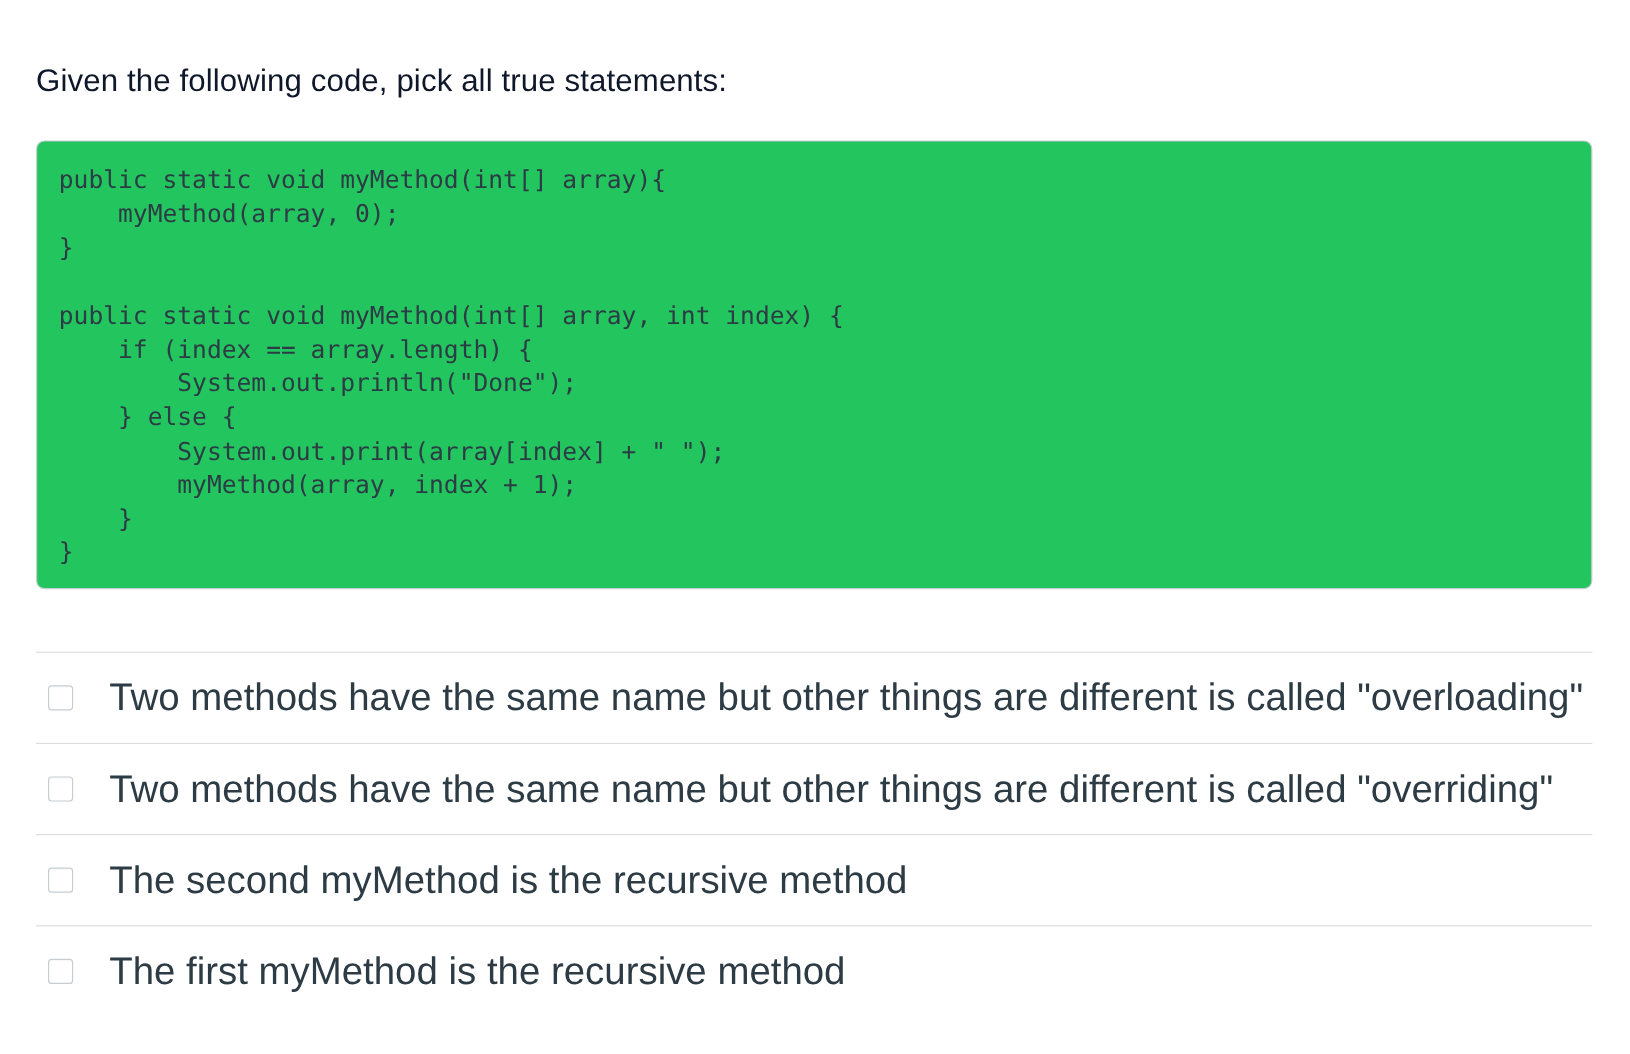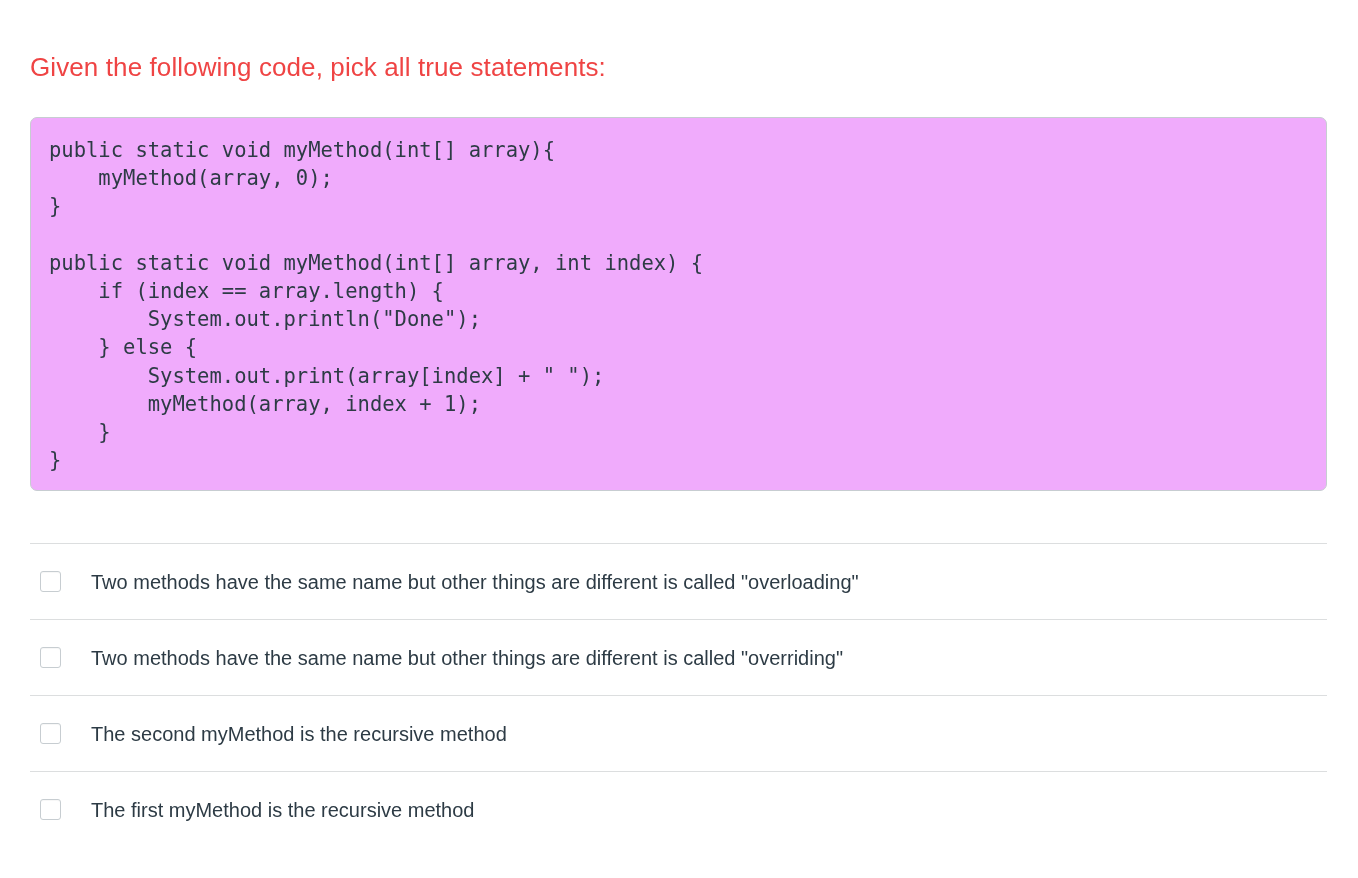--- a/index.html
+++ b/index.html
@@ -21,31 +21,31 @@
     height: 878px;
     box-sizing: border-box;
   }
   .question-prompt {
     position: absolute;
     left: 30px;
     top: 50px;
     font-size: 26px;
     line-height: 1.35;
     font-weight: 400;
-    color: #ef4444;
+    color: #0f172a;
     letter-spacing: 0.1px;
     white-space: pre;
   }
   .code-block {
     position: absolute;
     left: 30px;
     top: 117px;
     width: 1297px;
     box-sizing: border-box;
-    background: #f0abfc;
+    background: #22c55e;
     border: 1px solid #c7cdd1;
     border-radius: 7px;
     padding: 18px 18px 16px 18px;
   }
   .code-block pre {
     margin: 0;
     font-family: "DejaVu Sans Mono", "Liberation Mono", monospace;
     font-size: 20.5px;
     line-height: 28.2px;
     color: #2d3b45;
@@ -72,21 +72,21 @@
     height: 21px;
     box-sizing: border-box;
     background: #ffffff;
     border: 1px solid #c7cdd1;
     border-radius: 3px;
     box-shadow: inset 0 1px 1px rgba(0,0,0,0.035);
     cursor: pointer;
   }
   .answer-label {
     margin-left: 30px;
-    font-size: 20px;
+    font-size: 32px;
     line-height: 1.3;
     color: #2d3b45;
     white-space: pre;
   }
 </style>
 </head>
 <body>
 
 <div class="page">
 

